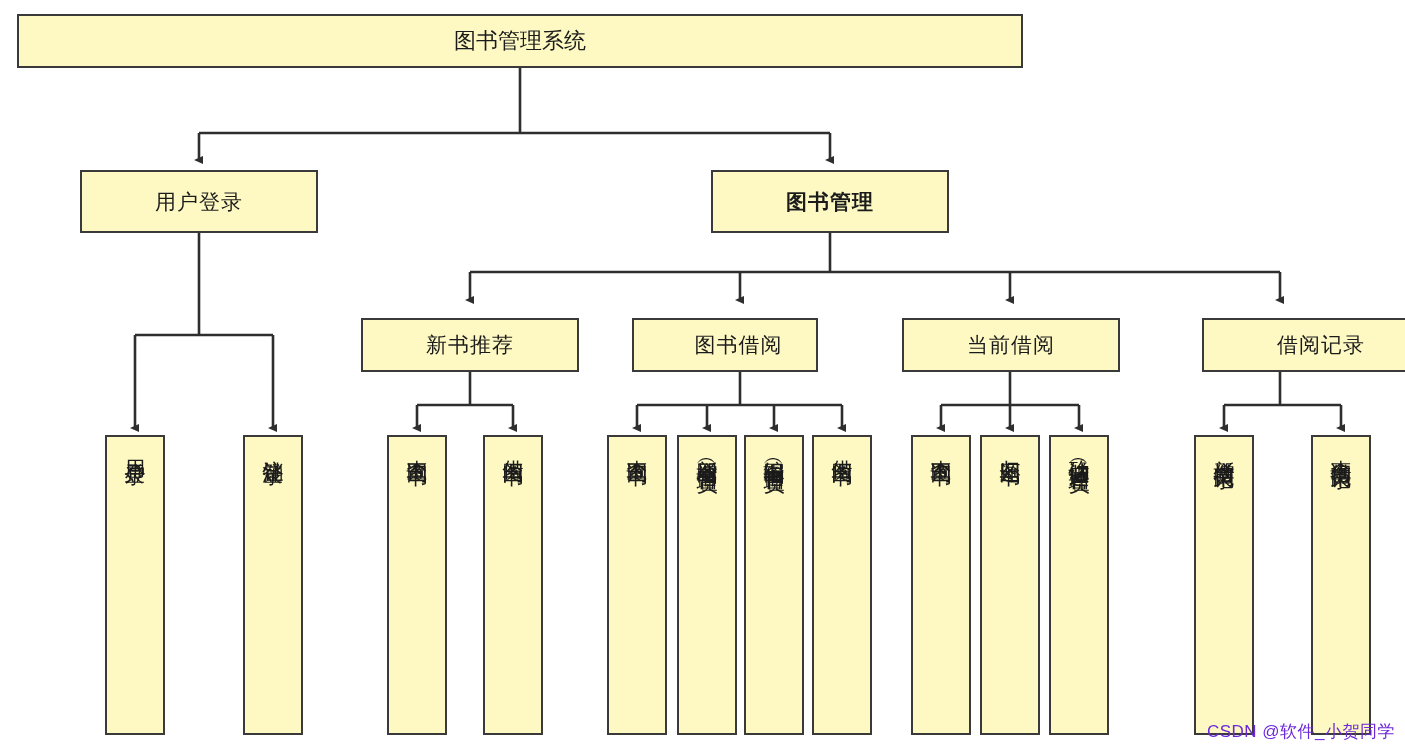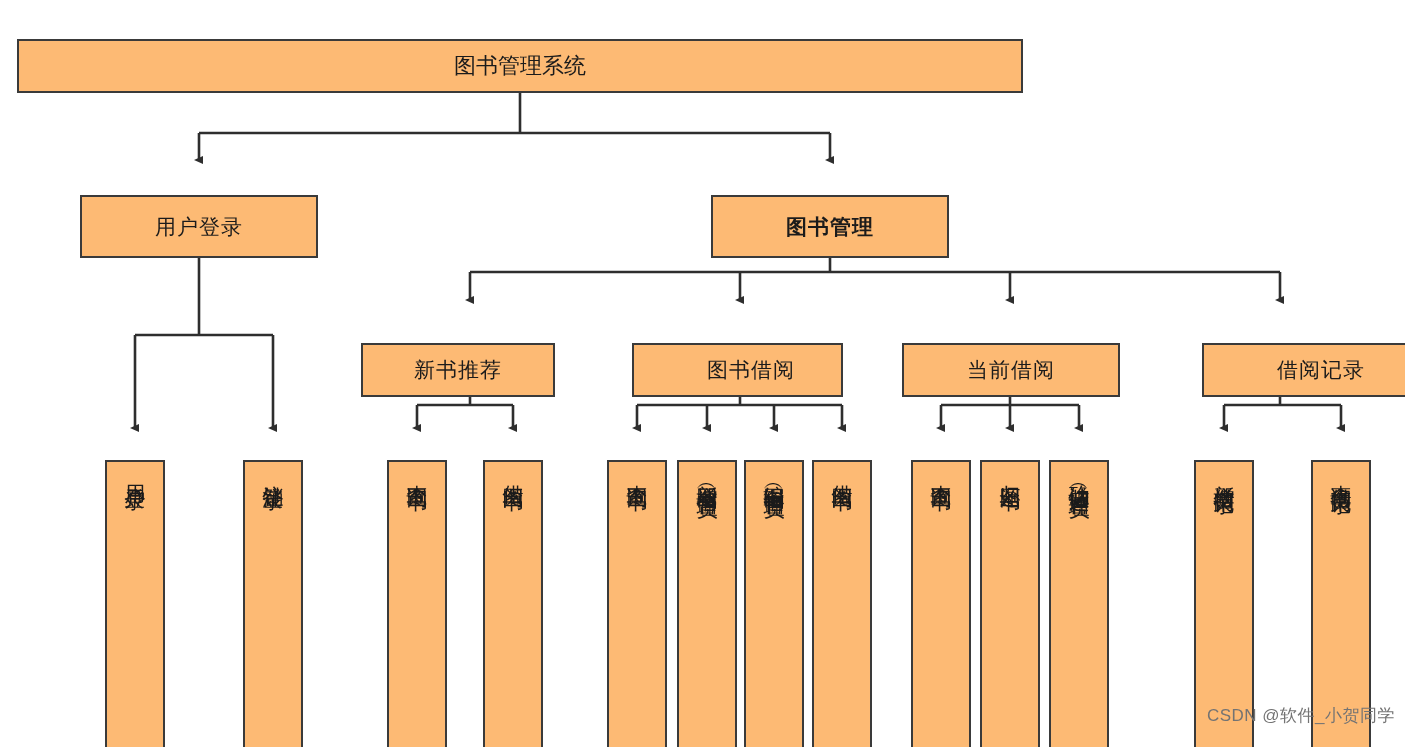--- a/index.html
+++ b/index.html
@@ -22,26 +22,25 @@
     left: 0;
     top: 0;
     width: 1405px;
     height: 747px;
     pointer-events: none;
   }
   .node {
     position: absolute;
     box-sizing: border-box;
     border: 2px solid #3a3a3a;
-    background: #fdba74;
+    background: #fef9c3;
     display: flex;
     align-items: center;
     justify-content: center;
     color: #1b1b1b;
-    margin-top: 25px;
   }
   .node.h {
     font-size: 21px;
     letter-spacing: 1px;
   }
   .node.root {
     font-size: 22px;
   }
   .node.v {
     padding: 6px 0;
@@ -53,23 +52,23 @@
     font-size: 21px;
     line-height: 1.05;
     letter-spacing: 2px;
     white-space: nowrap;
     text-align: center;
     color: #1b1b1b;
   }
   .watermark {
     position: absolute;
     right: 10px;
-    bottom: 20px;
+    bottom: 4px;
     font-size: 17px;
-    color: #737373;
+    color: #6d28d9;
     letter-spacing: 0.5px;
     white-space: nowrap;
   }
 </style>
 </head>
 <body>
 
 <div id="canvas">
 
   <svg class="connectors" viewBox="0 0 1405 747">
@@ -126,24 +125,24 @@
     <span>图书管理系统</span>
   </div>
 
   <div class="node h" style="left:80px; top:170px; width:238px; height:63px;">
     <span>用户登录</span>
   </div>
   <div class="node h" style="left:711px; top:170px; width:238px; height:63px;font-weight:bold;">
     <span>图书管理</span>
   </div>
 
-  <div class="node h" style="left:361px; top:318px; width:194px; height:54px;align-items:center;">
+  <div class="node h" style="left:361px; top:318px; width:218px; height:54px;align-items:center;">
     <span>新书推荐</span>
   </div>
-  <div class="node h" style="left:632px; top:318px; width:211px; height:54px;padding-left:27px;">
+  <div class="node h" style="left:632px; top:318px; width:186px; height:54px;padding-left:27px;">
     <span>图书借阅</span>
   </div>
   <div class="node h" style="left:902px; top:318px; width:218px; height:54px;align-items:center;">
     <span>当前借阅</span>
   </div>
   <div class="node h" style="left:1202px; top:318px; width:238px; height:54px;">
     <span>借阅记录</span>
   </div>
 
   <div class="node v" style="left:105px; top:435px; width:60px; height:300px;">

